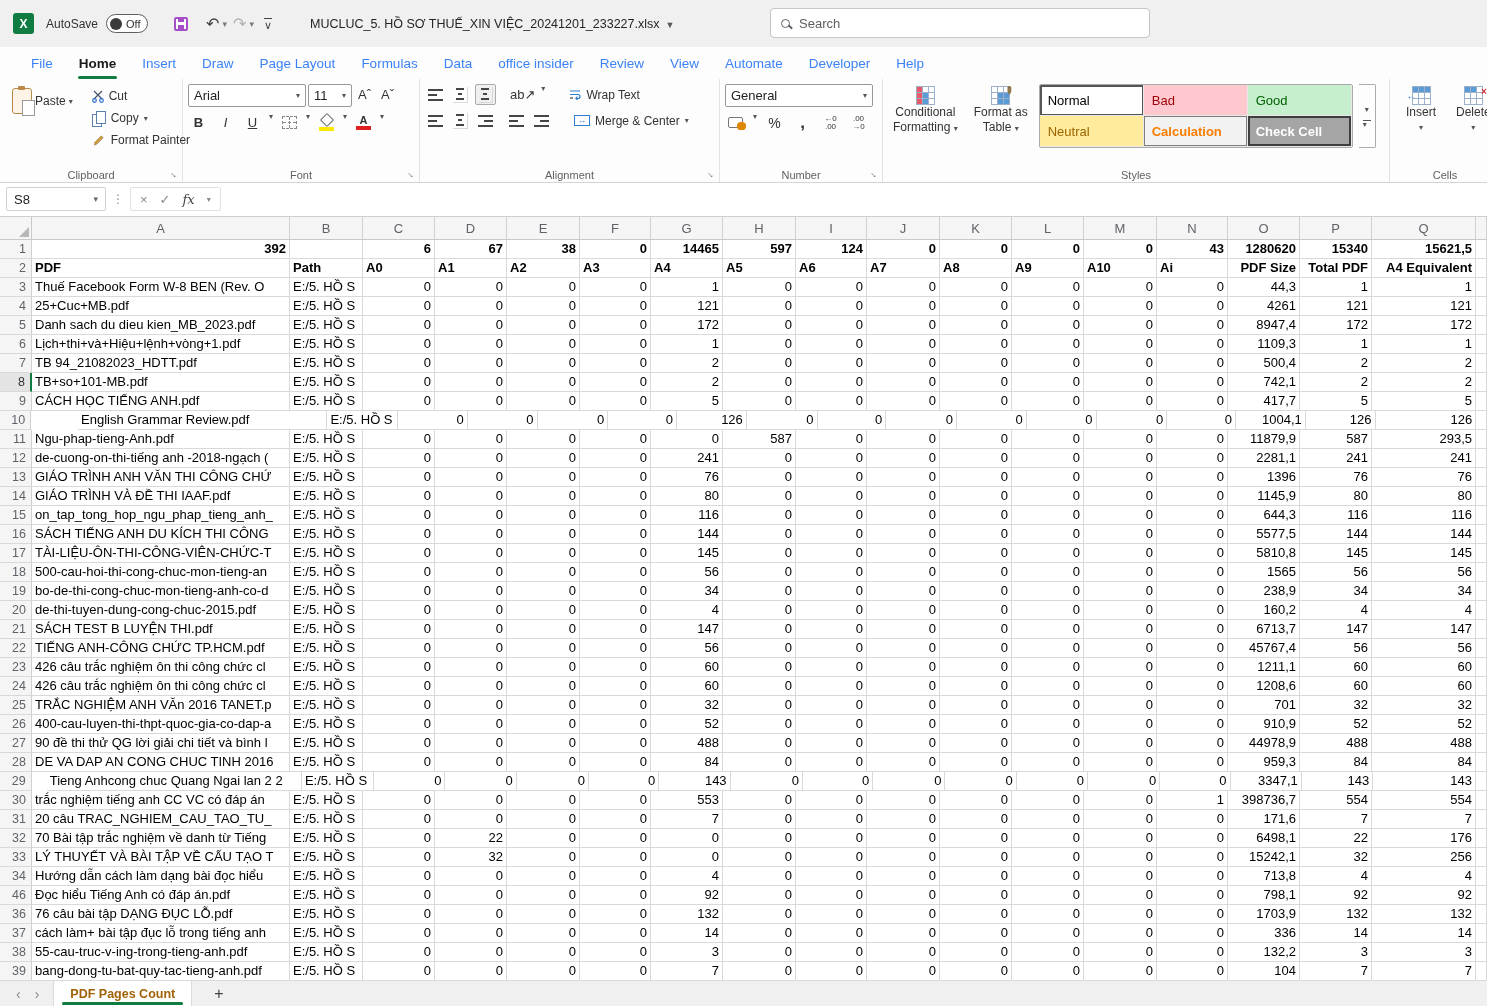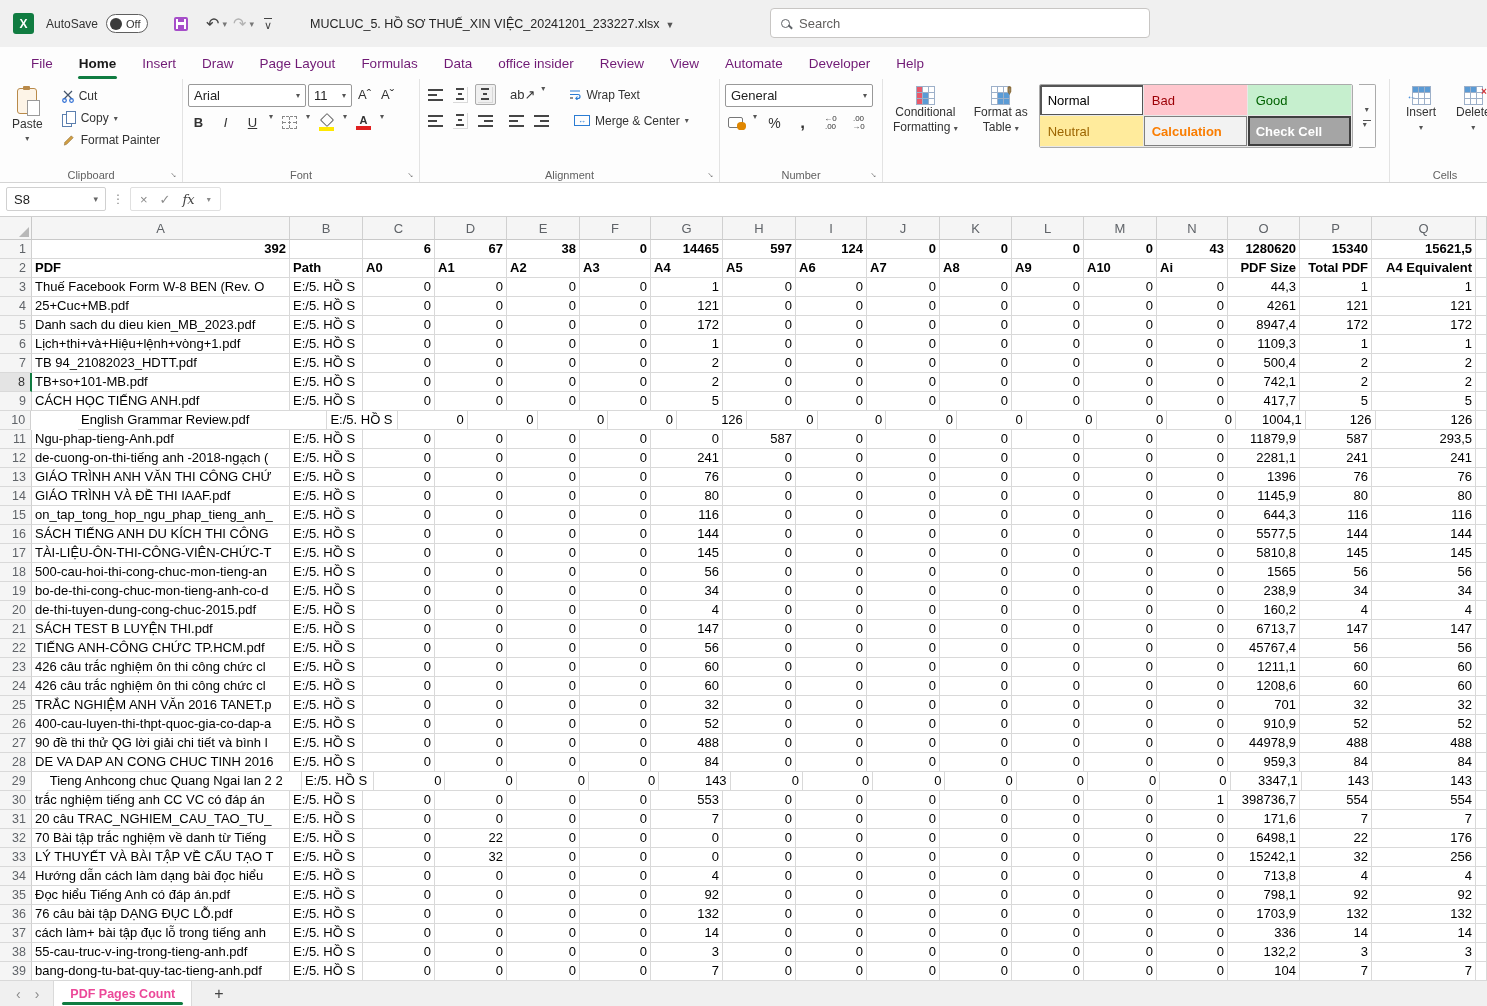--- a/index.html
+++ b/index.html
@@ -26,32 +26,32 @@
   .tb-title { font-size:12.5px; color:#252525; margin-left:28px; white-space:nowrap; }
   .tb-title .chev { font-size:9px; color:#555; margin-left:6px; }
   .searchbox { position:absolute; left:770px; top:8px; width:380px; height:30px; background:#fff;
                border:1px solid #c8c6c4; border-radius:4px; display:flex; align-items:center; padding:0 10px; gap:9px; cursor:text; }
   .lens { width:9px; height:9px; border:1.5px solid #5f6368; border-radius:50%; position:relative; flex:0 0 auto; }
   .lens::after { content:''; position:absolute; width:5px; height:1.5px; background:#5f6368; right:-4px; bottom:-1px; transform:rotate(45deg); }
   .search-ph { font-size:13px; color:#605e5c; }
 
   
   .mb { height:32px; background:#fdfdfd; display:flex; align-items:stretch; padding-left:18px; gap:0; flex:0 0 auto; }
-  .mtab { font-size:13.5px; color:#701a75; display:flex; align-items:center; padding:0 13px; cursor:pointer; position:relative; }
+  .mtab { font-size:13.5px; color:#3b82f6; display:flex; align-items:center; padding:0 13px; cursor:pointer; position:relative; }
   .mtab.active { font-weight:700; color:#1a1a1a; }
   .mtab.active::after { content:''; position:absolute; left:12px; right:12px; bottom:0; height:3px; background:#107c41; border-radius:2px; }
 
   
   .rb { height:104px; background:#fdfdfd; border-bottom:1px solid #d4d4d4; display:flex; flex:0 0 auto; overflow:hidden; }
   .grp { position:relative; border-right:1px solid #e3e3e3; padding:5px 5px 17px 5px; display:flex; flex:0 0 auto; }
   .glabel { position:absolute; bottom:1px; left:0; right:0; text-align:center; font-size:11px; color:#616161; }
   .launch { position:absolute; right:3px; bottom:3px; font-size:9px; color:#666; transform:rotate(45deg); cursor:pointer; }
   .cols { display:flex; flex-direction:column; justify-content:flex-start; gap:5px; }
   .rowline { display:flex; gap:2px; }
-  .big { display:flex; flex-direction:column; align-items:center; justify-content:center; gap:3px; padding:4px 7px; border-radius:3px; cursor:pointer; }
+  .big { display:flex; flex-direction:row; align-items:center; justify-content:center; gap:3px; padding:4px 7px; border-radius:3px; cursor:pointer; }
   .big span.lbl { font-size:12px; color:#333; }
   .dd { font-size:8px; color:#555; }
   .sbtn { display:flex; align-items:center; gap:5px; font-size:12px; color:#333; padding:2px 4px; border-radius:3px; cursor:pointer; white-space:nowrap; }
   .ibtn { display:flex; align-items:center; justify-content:center; min-width:21px; height:21px; padding:0 2px; border-radius:2px; cursor:pointer; font-size:13px; color:#333; }
   .ibtn.selbox { border:1px solid #ababab; background:#f0f0f0; }
   .selectbox { border:1px solid #999; border-radius:2px; background:#fff; height:23px; display:flex; align-items:center;
                justify-content:space-between; font-size:13px; padding:0 5px; cursor:pointer; color:#222; }
 
   .ico-paste { width:20px; height:26px; border:1.5px solid #b98a4a; border-radius:3px; background:#fdf4e7; position:relative; }
   .ico-paste::before { content:''; position:absolute; top:-3px; left:5px; width:7px; height:4px; background:#b98a4a; border-radius:1px; }
@@ -108,21 +108,21 @@
   .rh.sel { background:#e4e4e4; border-right:2px solid #107c41; color:#333; }
   .c { border-right:1px solid #d9d9d9; border-bottom:1px solid #d9d9d9; font-size:13px; line-height:17px; padding:0 3px;
        white-space:nowrap; overflow:hidden; color:#000; cursor:cell; }
   .c.n { text-align:right; }
   .c.b { font-weight:bold; }
 
   
   .tabbar { height:25px; background:#f0f0f0; display:flex; align-items:stretch; flex:0 0 auto; }
   .nav { display:flex; align-items:center; gap:14px; padding:0 14px 0 16px; color:#8a8a8a; font-size:14px; }
   .nav span { cursor:pointer; }
-  .sheettab { background:#fff; display:flex; align-items:center; padding:0 16px; font-size:12.5px; font-weight:700; color:#ec4899;
+  .sheettab { background:#fff; display:flex; align-items:center; padding:0 16px; font-size:12.5px; font-weight:700; color:#a16207;
               position:relative; cursor:pointer; border-right:1px solid #dadada; border-left:1px solid #dadada; }
   .sheettab::after { content:''; position:absolute; left:8px; right:8px; bottom:1px; height:3px; background:#107c41; border-radius:2px; }
   .addsheet { display:flex; align-items:center; padding:0 22px; font-size:16px; color:#444; cursor:pointer; }
 </style>
 </head>
 <body>
 
 <div class="app">
 
   <div class="tb">
@@ -391,20 +391,21 @@
             <div class="chip" style="background: rgb(198, 239, 206); color: rgb(0, 97, 0);">Good</div>
             <div class="chip" style="background: rgb(255, 235, 156); color: rgb(156, 101, 0);">Neutral</div>
             <div class="chip" style="background: rgb(242, 242, 242); color: rgb(250, 125, 0); box-shadow: rgb(127, 127, 127) 0px 0px 0px 1px inset; font-weight: 700;">Calculation</div>
             <div class="chip" style="background: rgb(165, 165, 165); color: rgb(255, 255, 255); box-shadow: rgb(63, 63, 63) 0px 0px 0px 2px inset; font-weight: 700;">Check Cell</div>
           </div>
         <div class="gal-scroll" style="height:64px">
           <span>▾</span>
             <span class="morebar">▾</span>
         </div>
       </div>
+      <div class="glabel">Styles</div>
     </div>
 
     <div class="grp" style="width:110px; border-right:none;">
       <div class="rowline" style="gap:10px; align-items:flex-start; padding-left:6px;">
         <div class="cf-stack">
           <span class="minigrid">
               <i class="b"></i>
               <i class="b"></i>
               <i class="b"></i>
               <i></i>
@@ -1185,21 +1186,21 @@
         <div class="c n" style="width: 72px;">0</div>
         <div class="c n" style="width: 72px;">0</div>
         <div class="c n" style="width: 73px;">0</div>
         <div class="c n" style="width: 71px;">0</div>
         <div class="c n" style="width: 72px;">713,8</div>
         <div class="c n" style="width: 72px;">4</div>
         <div class="c n" style="width: 104px;">4</div>
         <div class="c" style="width: 11px;"></div>
       </div>
       <div class="grow">
-        <div class="rh">35</div>
+        <div class="rh">46</div>
         <div class="c" style="width: 258px;">Đọc hiểu Tiếng Anh có đáp án.pdf</div>
         <div class="c" style="width: 73px;">E:/5. HỒ S</div>
         <div class="c n" style="width: 72px;">0</div>
         <div class="c n" style="width: 72px;">0</div>
         <div class="c n" style="width: 73px;">0</div>
         <div class="c n" style="width: 71px;">0</div>
         <div class="c n" style="width: 72px;">92</div>
         <div class="c n" style="width: 73px;">0</div>
         <div class="c n" style="width: 71px;">0</div>
         <div class="c n" style="width: 73px;">0</div>

